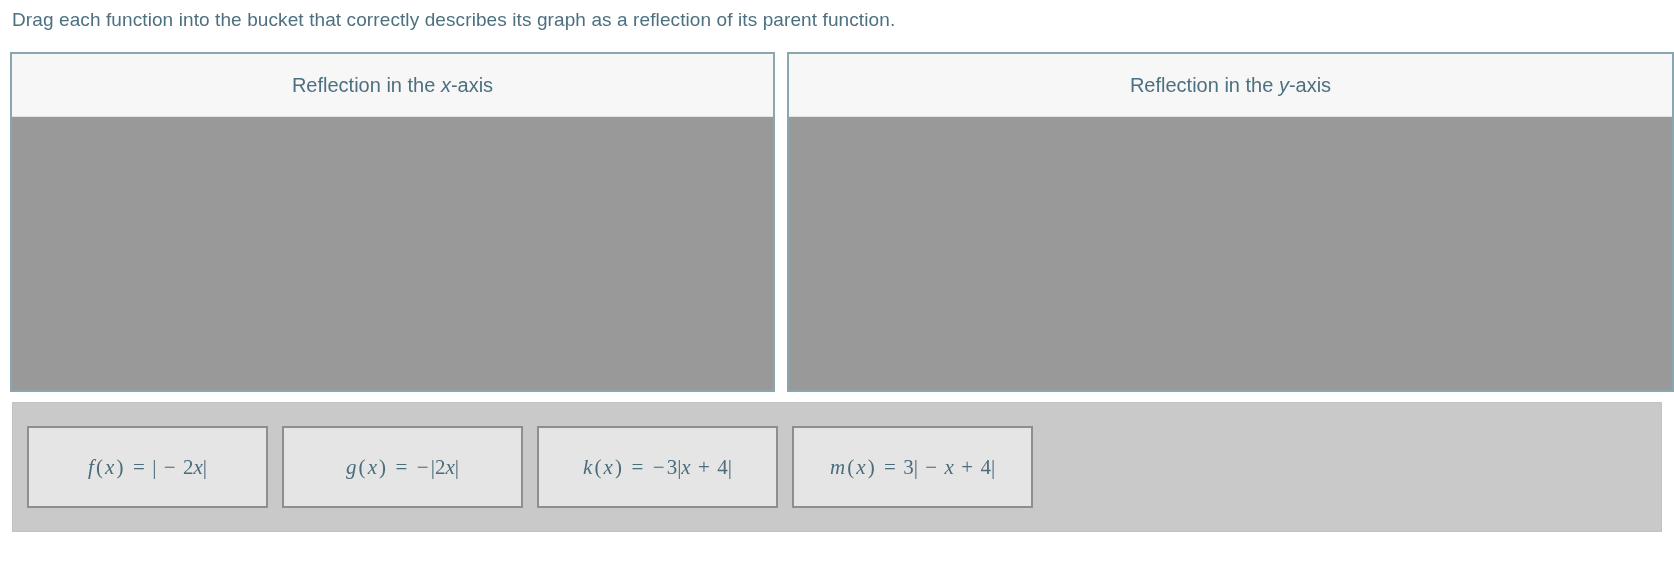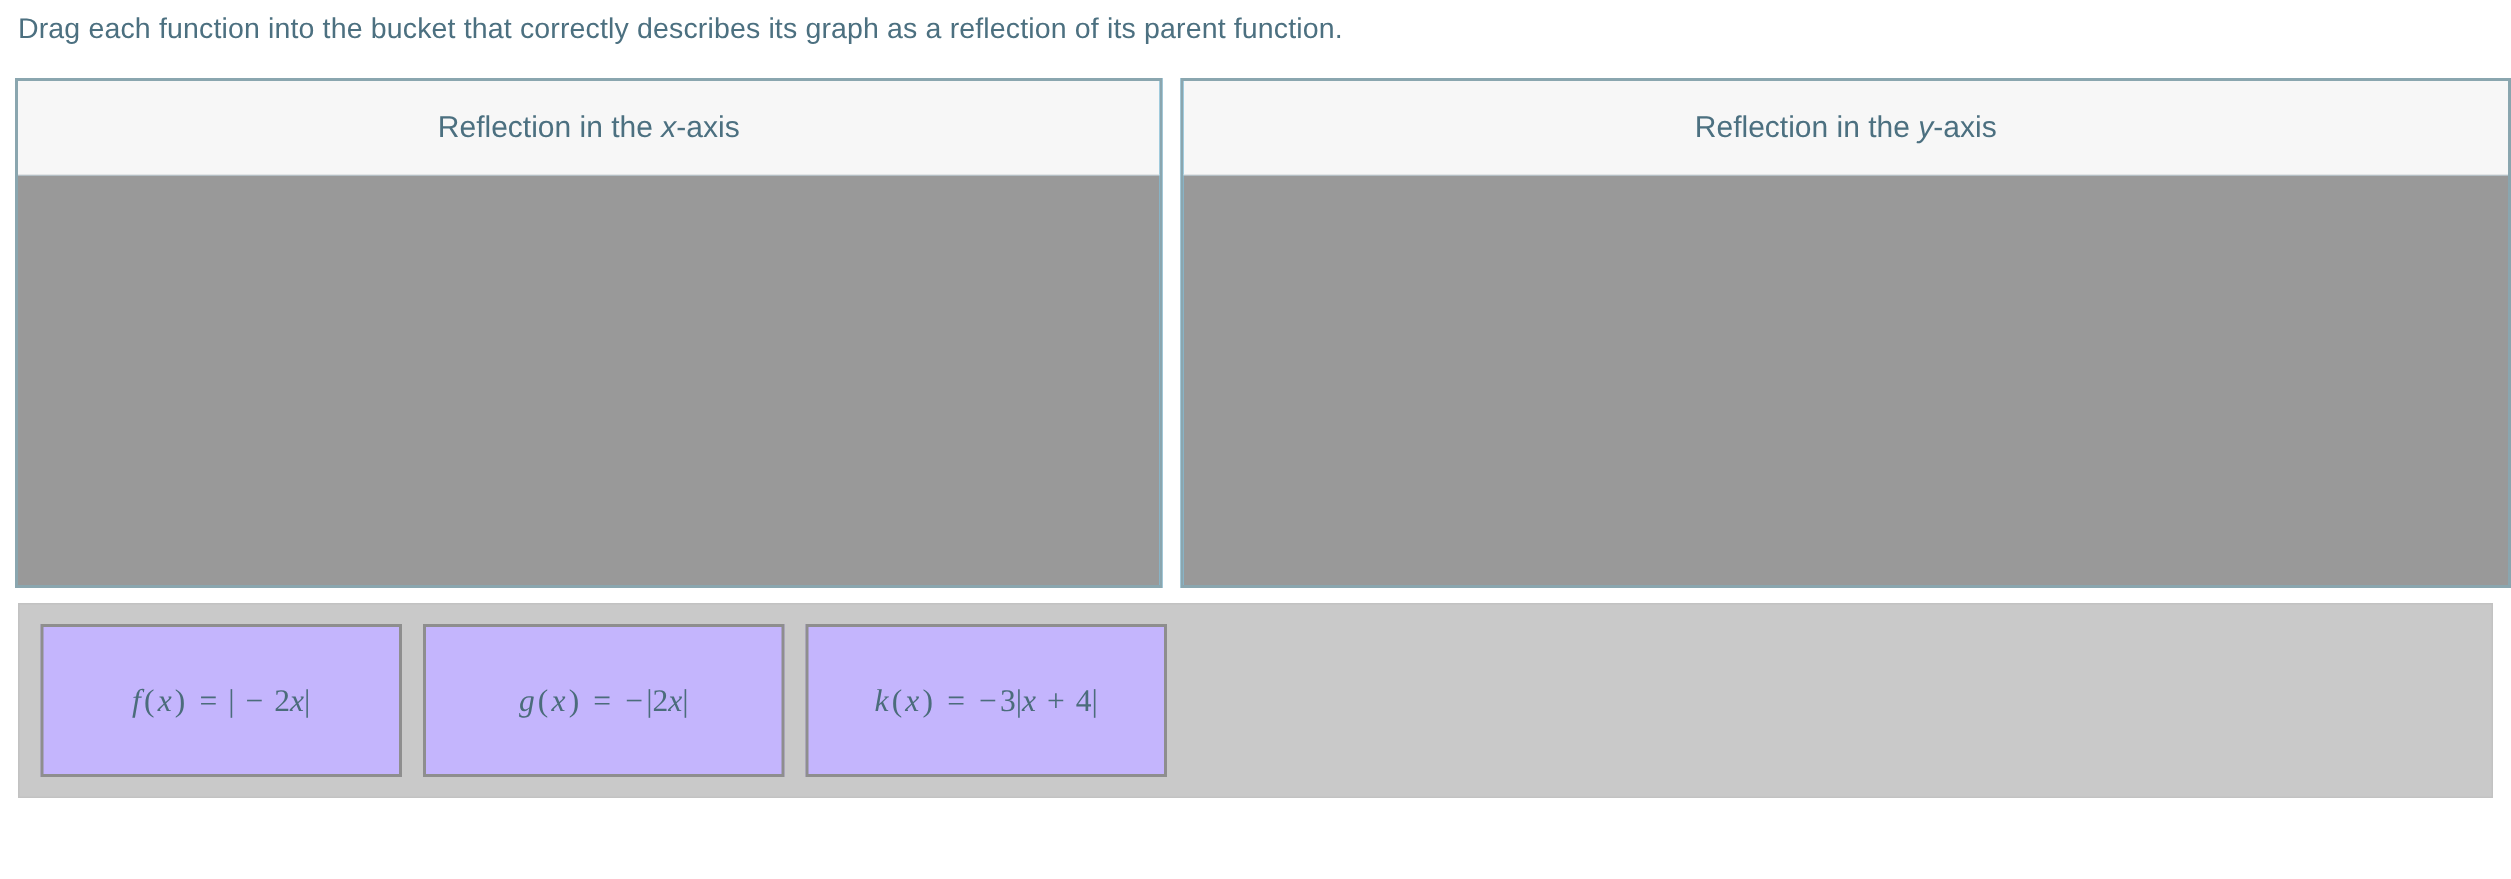--- a/index.html
+++ b/index.html
@@ -17,21 +17,21 @@
     white-space:nowrap;
   }
 
   .buckets{
     position:absolute;left:10px;top:52px;width:1664px;height:340px;
     display:flex;gap:12px;align-items:stretch;
   }
   .bucket{
     box-sizing:border-box;
     border:2px solid #8aa6af;
-    background:#7dd3fc;
+    background:#be185d;
     display:flex;flex-direction:column;
     overflow:hidden;
   }
   .bucket.left{width:765px;flex:0 0 765px;}
   .bucket.right{flex:1 1 auto;}
   .bucket-header{
     height:62px;flex:0 0 62px;
     background:#f7f7f7;
     display:flex;align-items:center;justify-content:center;
     border-bottom:1px solid #e2e4e5;
@@ -47,22 +47,22 @@
   .tray{
     position:absolute;left:12px;top:402px;width:1650px;height:130px;
     box-sizing:border-box;
     background:#c9c9c9;
     border:1px solid #c2c2c2;
     display:flex;align-items:center;justify-content:flex-start;
     padding:0 14px;gap:14px;
   }
   .tile{
     box-sizing:border-box;
-    flex:0 0 241px;height:102px;
-    background:#c4b5fd;
+    flex:0 0 241px;height:82px;
+    background:#e5e5e5;
     border:2px solid #8e8e8e;
     display:flex;align-items:center;justify-content:center;
     cursor:grab;
   }
   .tile-expr{
     font-family:"Liberation Serif", serif;
     font-size:21px;color:#4b6c7b;
     white-space:nowrap;
     font-style:normal;
   }
@@ -112,16 +112,21 @@
     </div>
 
 
 
     <div class="tile">
       <span class="tile-expr">
         <i>k</i><span class="op">(</span><i>x</i><span class="op">)</span><span class="op"> = </span><span class="op">−</span><span class="num">3</span><span class="bar">|</span><i>x</i><span class="op"> + </span><span class="num">4</span><span class="bar">|</span>
       </span>
     </div>
 
+    <div class="tile">
+      <span class="tile-expr">
+        <i>m</i><span class="op">(</span><i>x</i><span class="op">)</span><span class="op"> = </span><span class="num">3</span><span class="bar">|</span><span class="op"> − </span><i>x</i><span class="op"> + </span><span class="num">4</span><span class="bar">|</span>
+      </span>
+    </div>
 
   </div>
 
 </div>
 
 </body></html>

